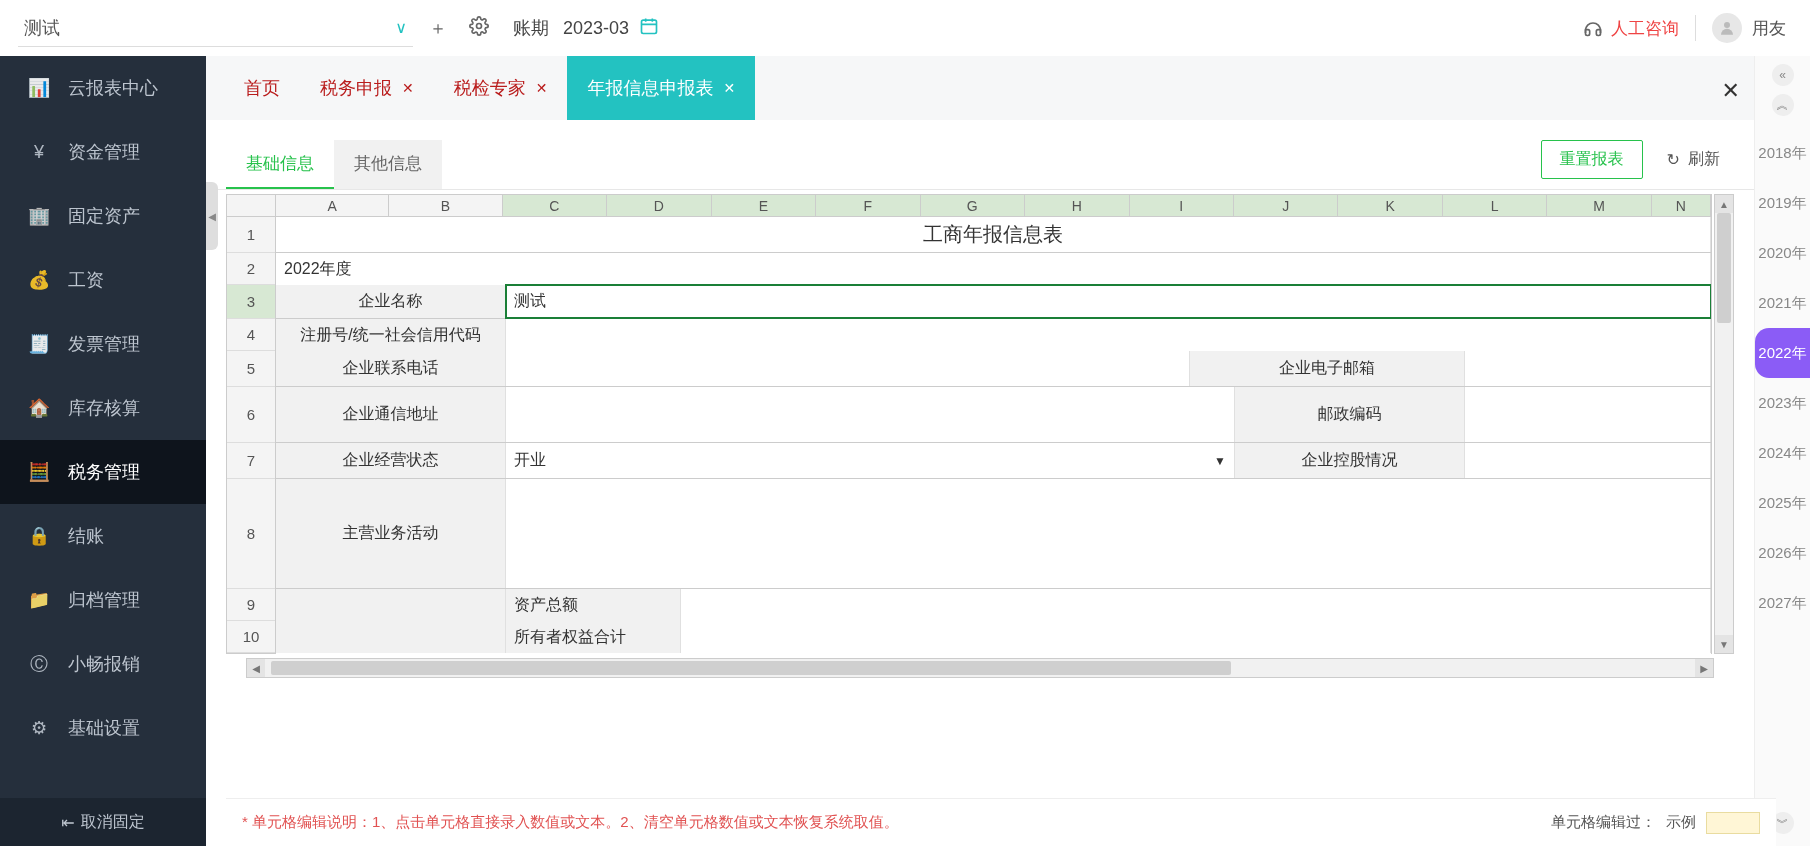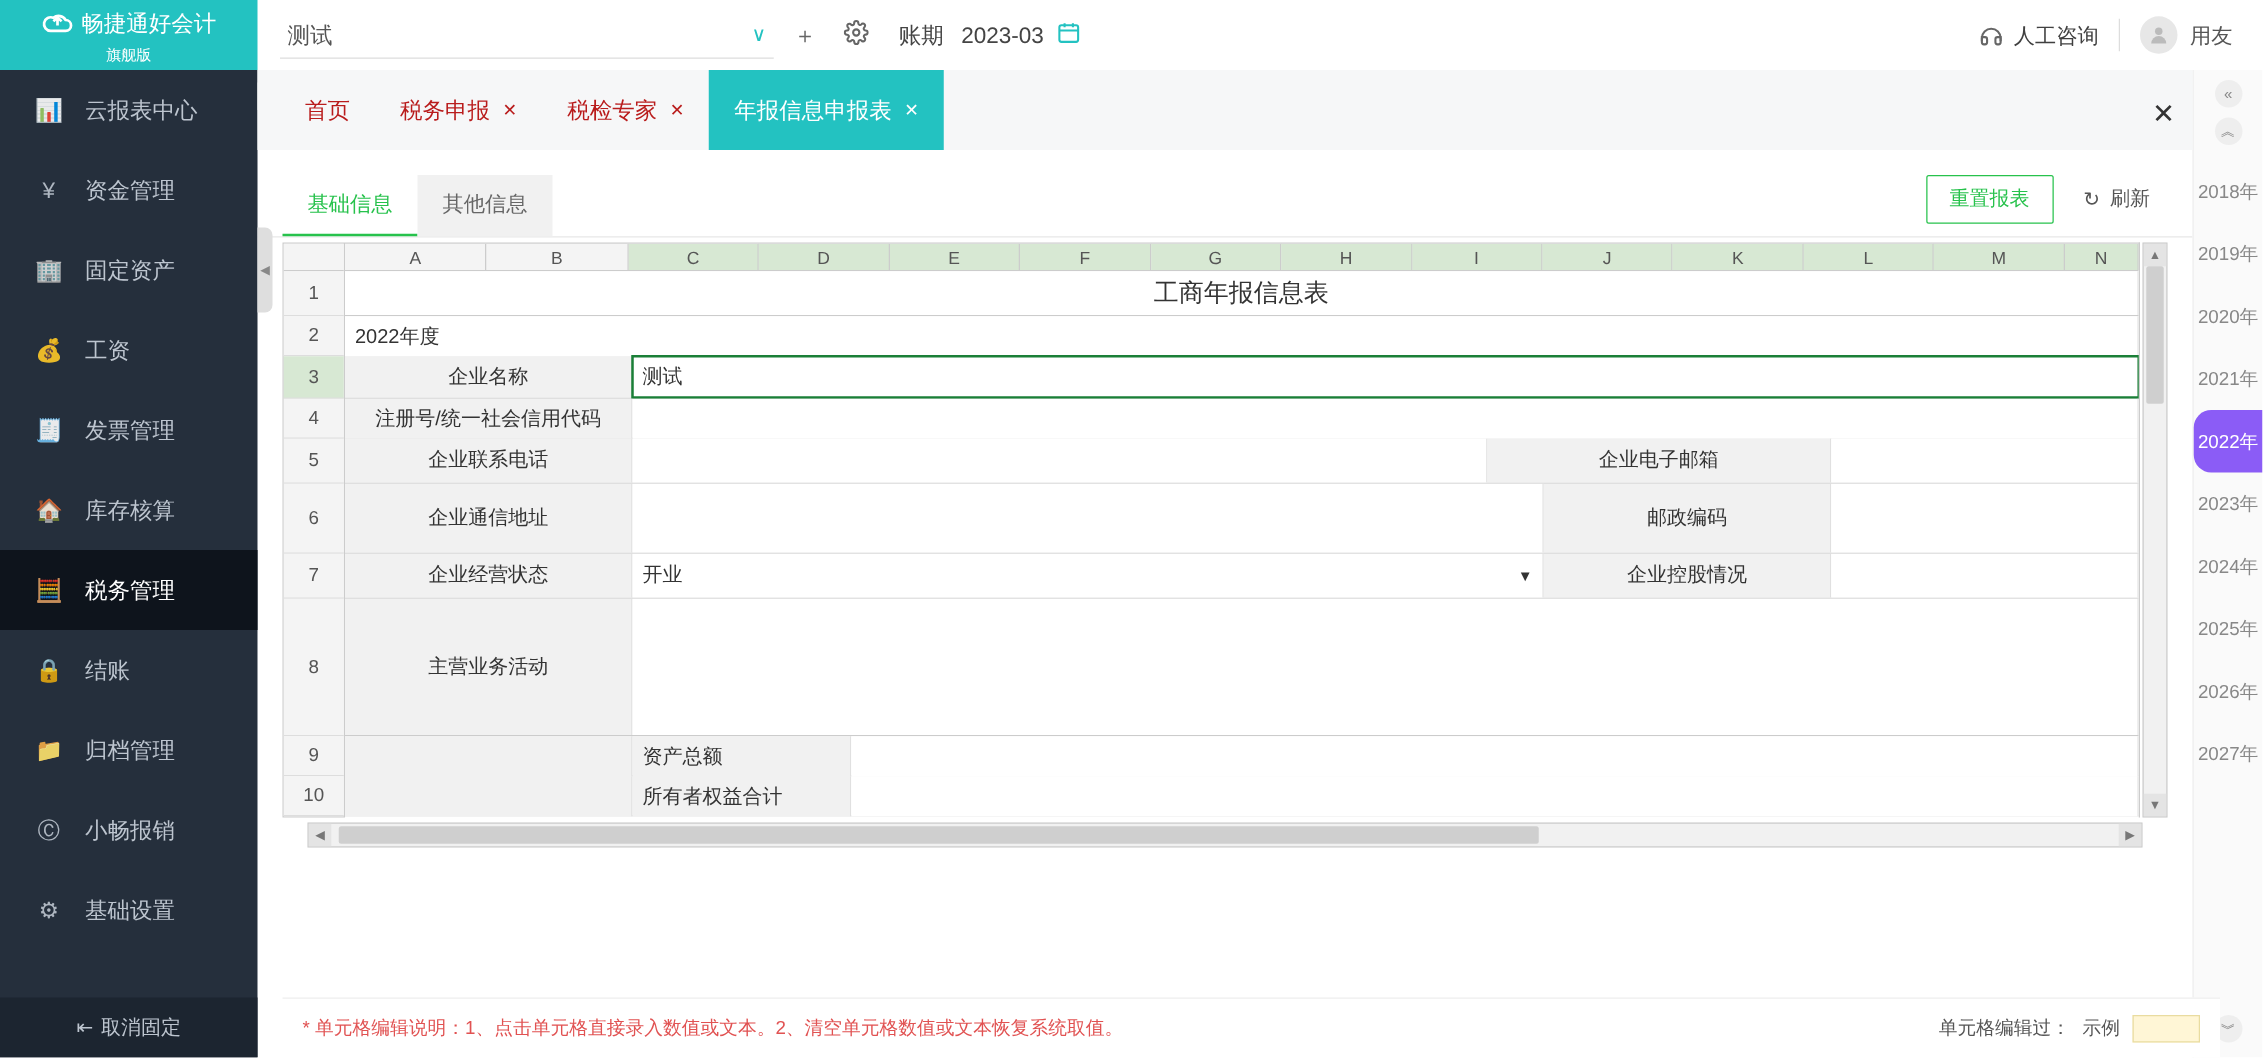--- a/index.html
+++ b/index.html
@@ -10,21 +10,21 @@
 .logo-sub{font-size:12px;margin-top:2px}
 .cloud-icon svg{width:26px;height:26px}
 .company-select{flex:0 0 auto;display:flex;align-items:center;margin-left:18px;width:395px;height:38px;border-bottom:1px solid #ddd;justify-content:space-between;padding:0 6px}
 .company-select .name{font-size:18px;color:#555}
 .chev{color:#23c2c1;font-size:16px}
 .topbar-icons{display:flex;align-items:center;gap:22px;margin-left:16px;color:#666;font-size:18px}
 .period-label{margin-left:24px;color:#444;font-size:18px}
 .period-val{margin-left:14px;color:#444;font-size:18px}
 .cal-icon{margin-left:10px;color:#23c2c1}
 .top-right{margin-left:auto;display:flex;align-items:center;gap:16px;margin-right:24px}
-.consult{display:flex;align-items:center;gap:8px;color:#404040;font-size:17px}
+.consult{display:flex;align-items:center;gap:8px;color:#ef4444;font-size:17px}
 .vdiv{width:1px;height:26px;background:#ddd}
 .user{display:flex;align-items:center;gap:10px;font-size:17px;color:#555}
 .avatar{width:30px;height:30px;border-radius:50%;background:#e7e7e7;display:flex;align-items:center;justify-content:center}
 
 .main{display:flex;height:calc(100% - 56px);position:relative}
 .sidebar{width:206px;background:#252f3c;color:#bdc5cf;position:relative}
 .collapse-handle{position:absolute;right:-12px;top:126px;width:12px;height:68px;background:#dedede;border-radius:0 6px 6px 0;display:flex;align-items:center;justify-content:center;color:#888;font-size:10px}
 .collapse-arrow{position:absolute;right:-12px;top:10px;width:12px;height:22px;background:#dedede;border-radius:0 4px 4px 0;color:#888;font-size:10px;display:flex;align-items:center;justify-content:center}
 .nav-item{display:flex;align-items:center;gap:18px;height:64px;padding-left:28px;font-size:18px;cursor:pointer}
 .nav-item.active{background:#0e141c;color:#fff}
@@ -81,32 +81,20 @@
 .year-strip .collapse-icon{width:22px;height:22px;border-radius:50%;background:#eee;display:flex;align-items:center;justify-content:center;margin-bottom:8px;font-size:12px}
 .year-strip .toggle-up{width:22px;height:22px;border-radius:50%;background:#eee;display:flex;align-items:center;justify-content:center;margin-bottom:12px;font-size:12px}
 .year{height:50px;display:flex;align-items:center;width:100%;justify-content:center;cursor:pointer}
 .year.active{background:#8b5cf6;color:#fff;border-radius:14px 0 0 14px}
 .year-strip .toggle-dn{margin-top:auto;margin-bottom:12px;width:22px;height:22px;border-radius:50%;background:#eee;display:flex;align-items:center;justify-content:center;font-size:12px}
 </style>
 </head>
 <body>
 
 <div class="topbar">
-  <div class="logo-area">
-    <div class="logo-row">
-      <span class="cloud-icon">
-        <svg viewBox="0 0 24 24" fill="none" stroke="#fff" stroke-width="2">
-            <path d="M18 12a4 4 0 010 8H7a5 5 0 112-9.6A6 6 0 0118 12z"></path>
-            <path d="M12 10v6M9 13l3-3 3 3"></path>
-          </svg>
-      </span>
-      <span>畅捷通好会计</span>
-    </div>
-    <div class="logo-sub">旗舰版</div>
-  </div>
   <div class="company-select">
     <span class="name">测试</span>
     <span class="chev">∨</span>
   </div>
   <div class="topbar-icons">
     <span>＋</span>
     <span>
       <svg width="20" height="20" viewBox="0 0 24 24" fill="none" stroke="#666" stroke-width="2">
           <circle cx="12" cy="12" r="3"></circle>
           <path d="M19.4 15a1.7 1.7 0 00.3 1.8l.1.1a2 2 0 11-2.8 2.8l-.1-.1a1.7 1.7 0 00-1.8-.3 1.7 1.7 0 00-1 1.5V21a2 2 0 11-4 0v-.1a1.7 1.7 0 00-1-1.5 1.7 1.7 0 00-1.8.3l-.1.1a2 2 0 11-2.8-2.8l.1-.1a1.7 1.7 0 00.3-1.8 1.7 1.7 0 00-1.5-1H3a2 2 0 110-4h.1a1.7 1.7 0 001.5-1 1.7 1.7 0 00-.3-1.8l-.1-.1a2 2 0 112.8-2.8l.1.1a1.7 1.7 0 001.8.3H9a1.7 1.7 0 001-1.5V3a2 2 0 114 0v.1a1.7 1.7 0 001 1.5 1.7 1.7 0 001.8-.3l.1-.1a2 2 0 112.8 2.8l-.1.1a1.7 1.7 0 00-.3 1.8V9a1.7 1.7 0 001.5 1H21a2 2 0 110 4h-.1a1.7 1.7 0 00-1.5 1z"></path>

